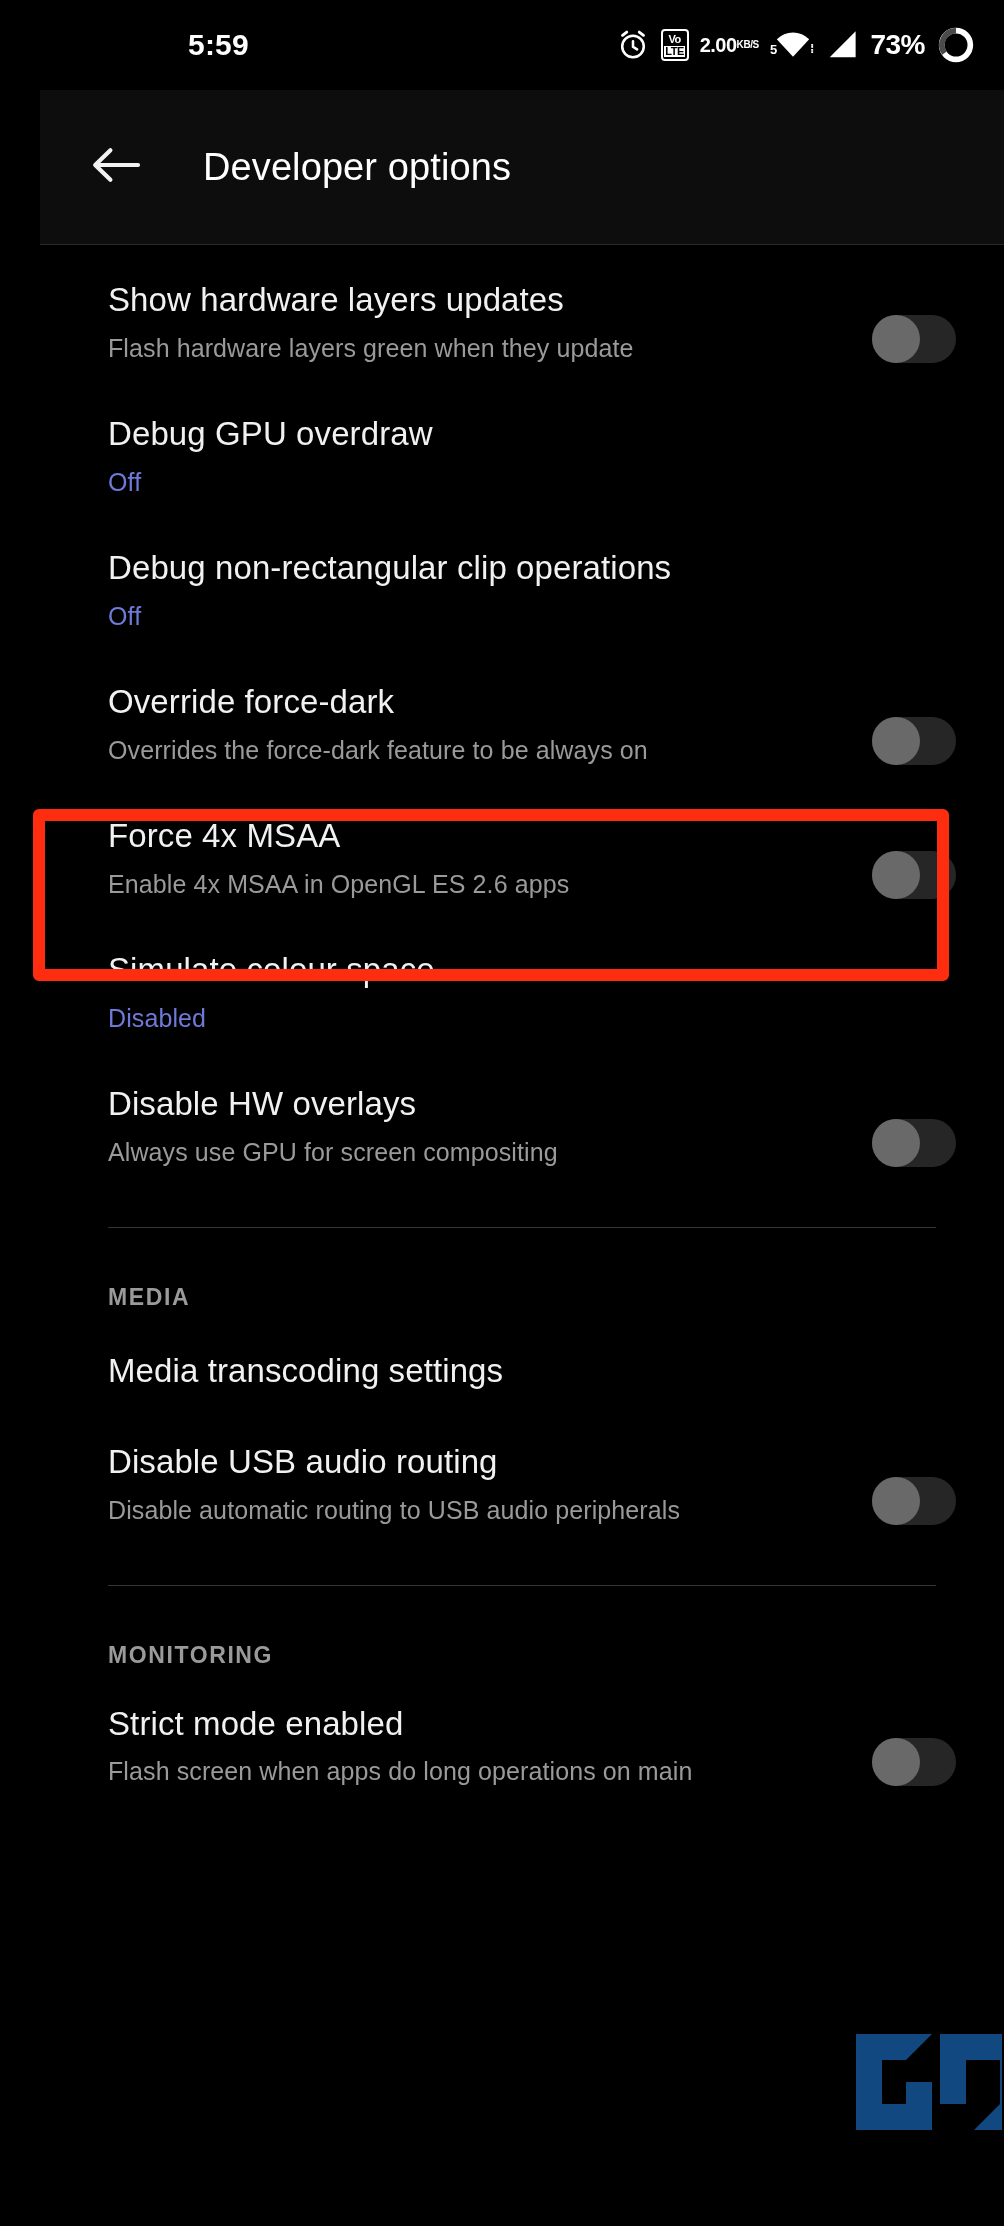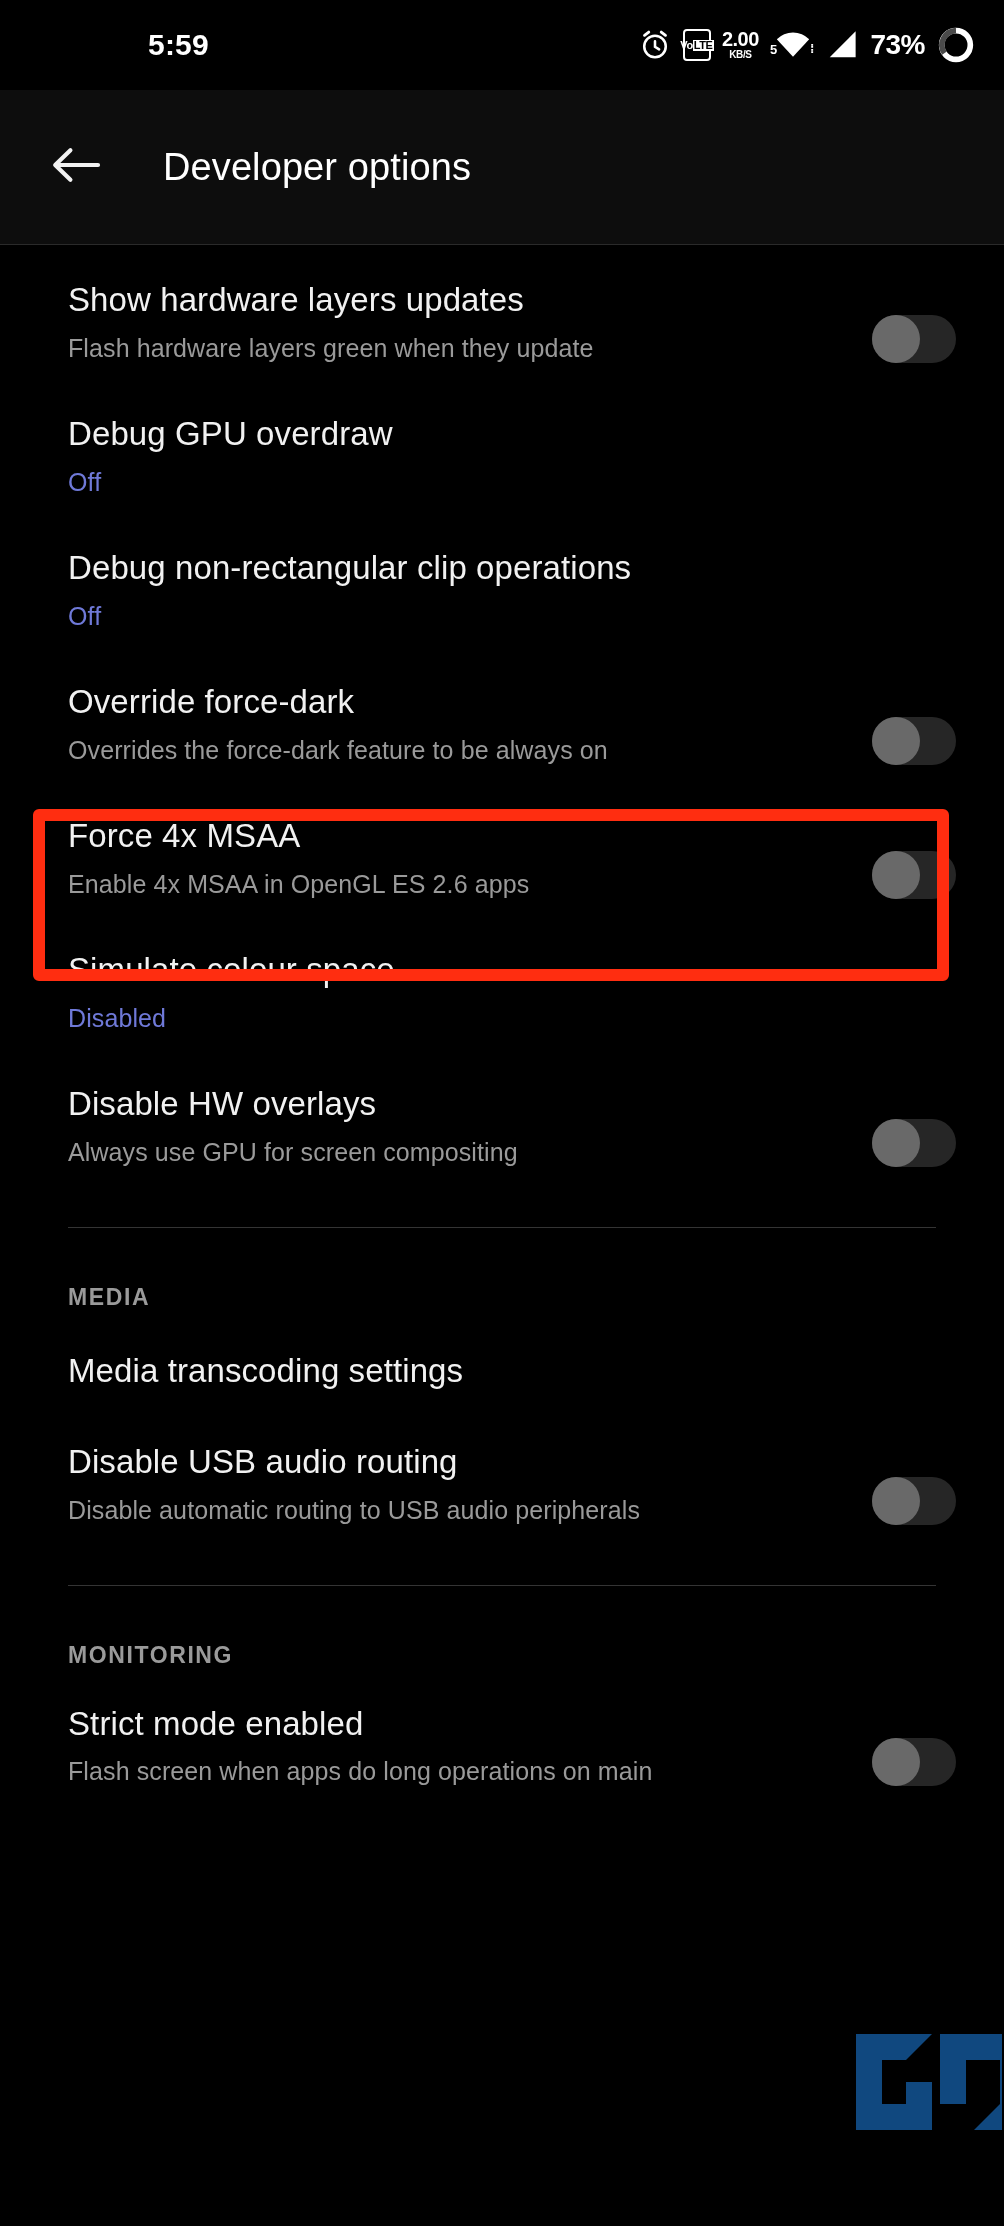--- a/index.html
+++ b/index.html
@@ -2,49 +2,49 @@
 <html><head>
 <meta charset="utf-8">
 <style>
   * { margin:0; padding:0; box-sizing:border-box; }
   html, body {
     width:1004px; height:2226px;
     background:#000;
     font-family:"Liberation Sans", sans-serif;
     overflow:hidden;
   }
-  #screen { position:relative; width:1004px; height:2226px; background:#000; }
+  #screen { position:relative; width:1004px; height:2226px; background:#000;padding-left:40px; }
 
   
   .statusbar{
     position:relative; height:90px; width:100%;
     background:#000; display:flex; align-items:center;
   }
   .sb-clock{
     position:absolute; left:148px; top:50%; transform:translateY(-50%);
     color:#fff; font-size:30px; font-weight:600; letter-spacing:.2px;
   }
   .sb-right{
     position:absolute; right:28px; top:50%; transform:translateY(-50%);
     display:flex; align-items:center; gap:11px; height:46px;
   }
   .ic{ display:flex; align-items:center; justify-content:center; }
   .alarm-ic svg, .wifi-ic svg, .sig-ic svg, .batt-ic svg{ display:block; }
   .volte{
     width:28px; height:32px; border:2.5px solid #fff; border-radius:4px;
-    display:flex; flex-direction:row; align-items:center; justify-content:center;
+    display:flex; flex-direction:column; align-items:center; justify-content:center;
     line-height:1;
   }
   .volte .v1{ color:#fff; font-size:11px; font-weight:bold; letter-spacing:-.4px; }
   .volte .v2{
     color:#000; background:#fff; font-size:11px; font-weight:bold;
     letter-spacing:-.4px; padding:0 1px; margin-top:1px;
   }
   .speed{
-    display:flex; flex-direction:column; align-items:center;
+    display:flex; flex-direction:row; align-items:center;
     line-height:1.05; color:#fff;
   }
   .speed .s1{ font-size:20px; font-weight:700; letter-spacing:-.5px; }
   .speed .s2{ font-size:10px; font-weight:700; letter-spacing:-.4px; }
   .wifi-wrap{ position:relative; display:flex; align-items:flex-end; }
   .wifi-5{ color:#fff; font-size:13px; font-weight:700; margin-right:-2px; margin-bottom:2px; }
   .wifi-dots{ color:#fff; font-size:13px; font-weight:700; margin-left:-1px; margin-bottom:3px; }
   .batt-pct{ color:#fff; font-size:28px; font-weight:700; letter-spacing:-.5px; }
 
   

